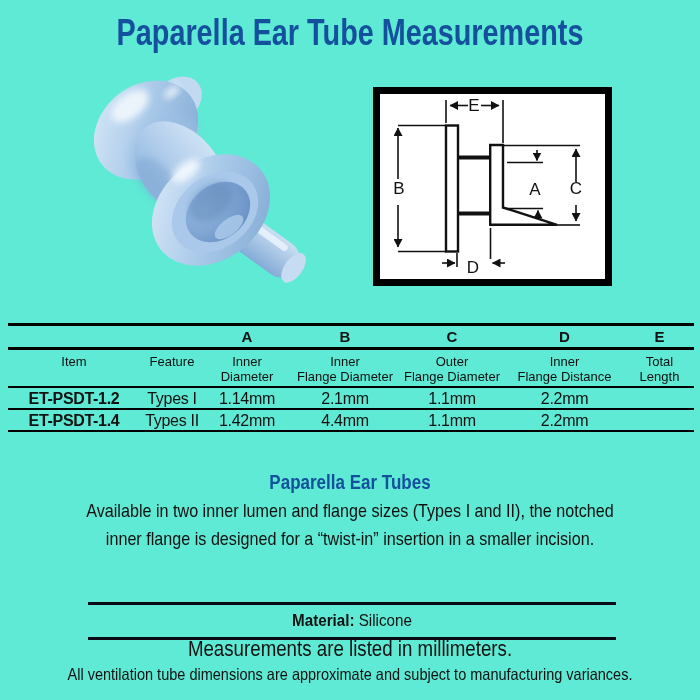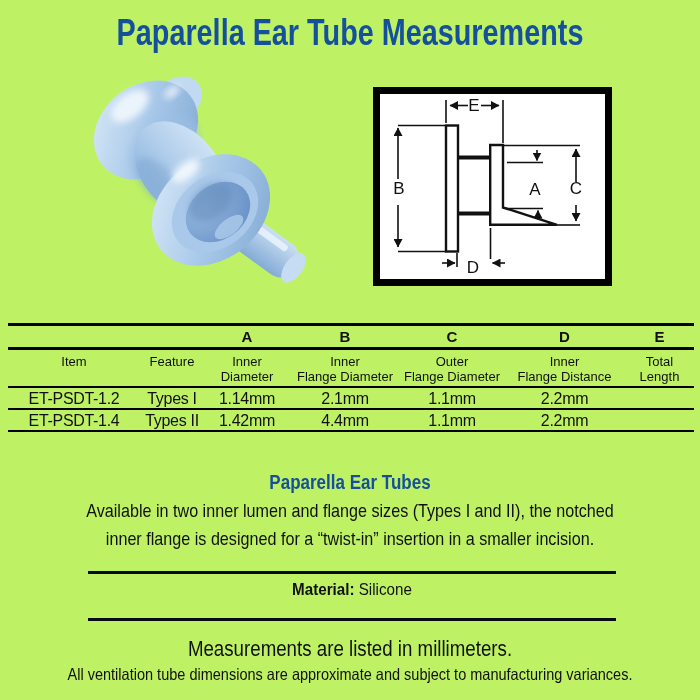--- a/index.html
+++ b/index.html
@@ -1,21 +1,21 @@
 <!DOCTYPE html>
 <html><head>
 <meta charset="utf-8">
 <style>
   * { margin: 0; padding: 0; box-sizing: border-box; }
   html, body { background: #ffffff; }
   .page {
     position: relative;
     width: 700px;
     height: 700px;
-    background: #bef264;
+    background: #5eead4;
     font-family: "Liberation Sans", sans-serif;
     color: #111111;
     overflow: hidden;
   }
   .title {
     position: absolute;
     top: 12px; left: 0; right: 0;
     text-align: center;
     font-size: 36px;
     font-weight: bold;
@@ -71,21 +71,21 @@
     border-bottom: 2px solid #000;
     align-items: center;
   }
   .trow.datarow .cell {
     text-align: center;
     font-size: 16px;
     letter-spacing: -0.3px;
     line-height: 22px;
     white-space: nowrap;
   }
-  .trow.datarow .cell.item { font-weight: normal; }
+  .trow.datarow .cell.item { font-weight: bold; }
 
   
   .desc-head {
     position: absolute;
     top: 471px; left: 0; right: 0;
     text-align: center;
     font-size: 20px;
     font-weight: bold;
     color: #15509d;
     transform: scaleX(0.85);
@@ -98,25 +98,25 @@
     font-size: 19px;
     line-height: 28px;
     transform: scaleX(0.85);
     transform-origin: 50% 50%;
     white-space: nowrap;
   }
 
   
   .material {
     position: absolute;
-    left: 88px; top: 571px;
+    left: 88px; top: 602px;
     width: 528px;
     border-top: 3px solid #0a0a14;
     border-bottom: 3px solid #0a0a14;
-    padding: 6px 0 19px 0;
+    padding: 6px 0 7px 0;
   }
   .material-text {
     text-align: center;
     font-size: 16.5px;
     transform: scaleX(0.92);
     transform-origin: 50% 50%;
   }
   .material-text .mat-label { font-weight: bold; }
 
   

